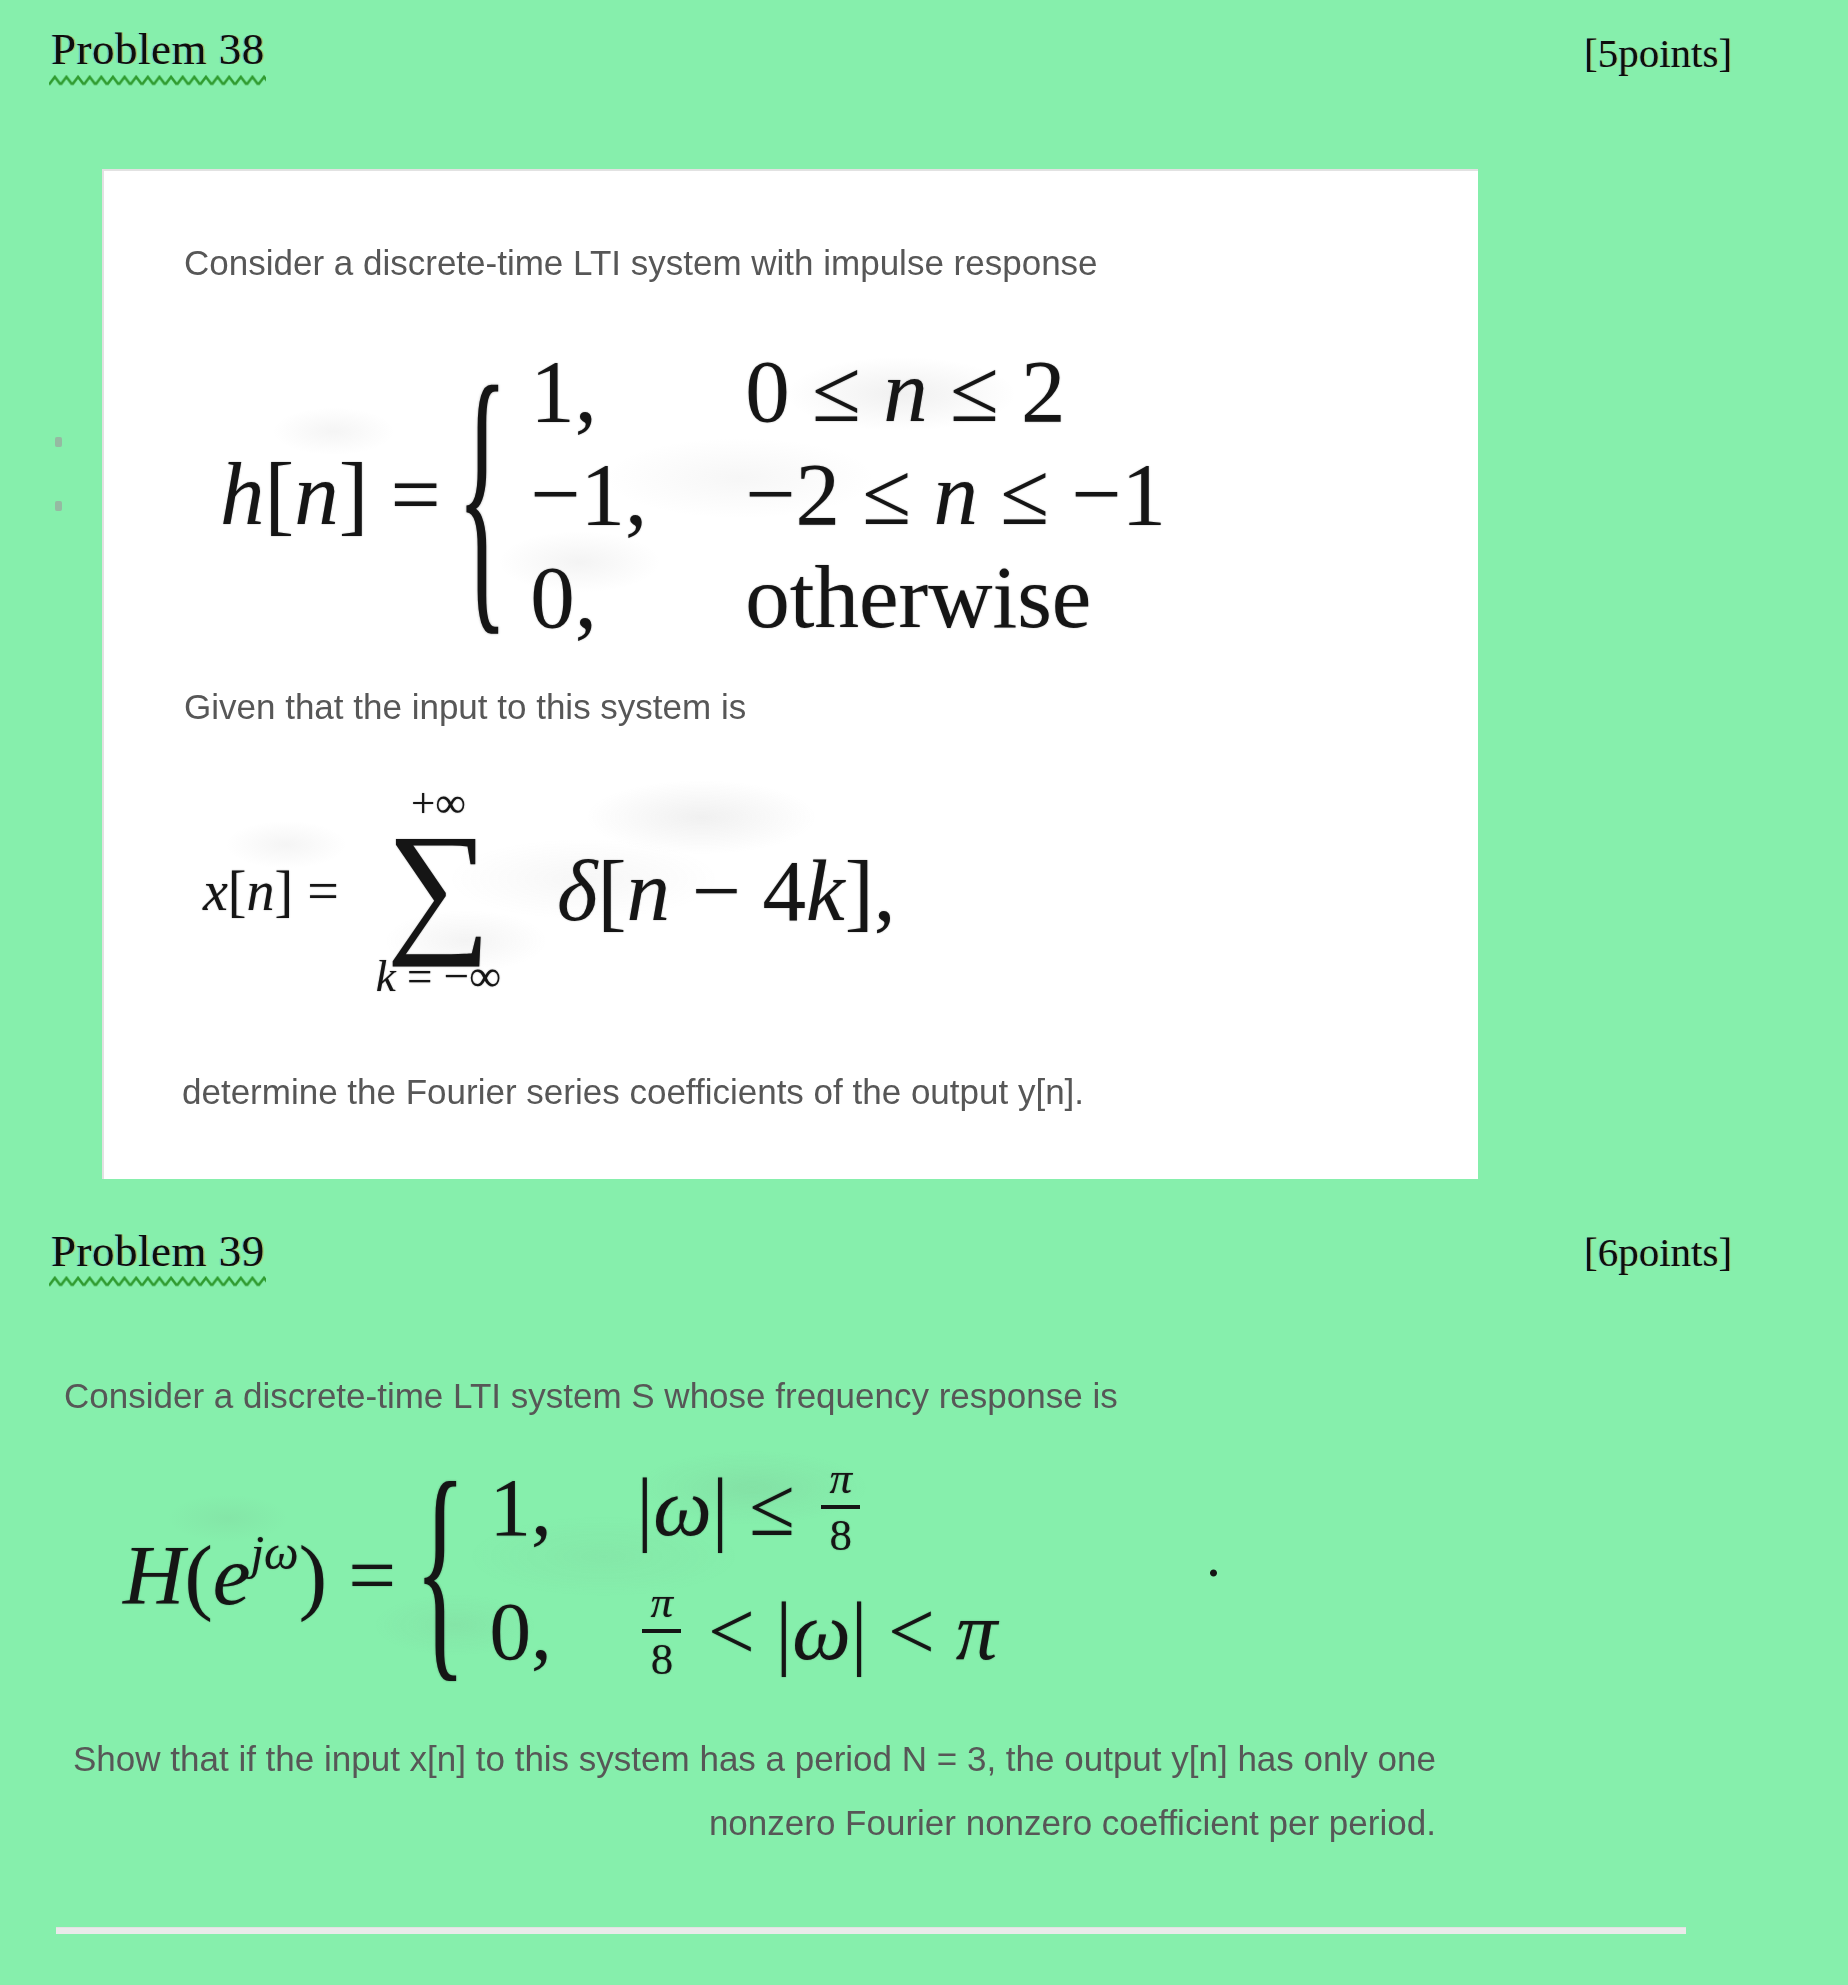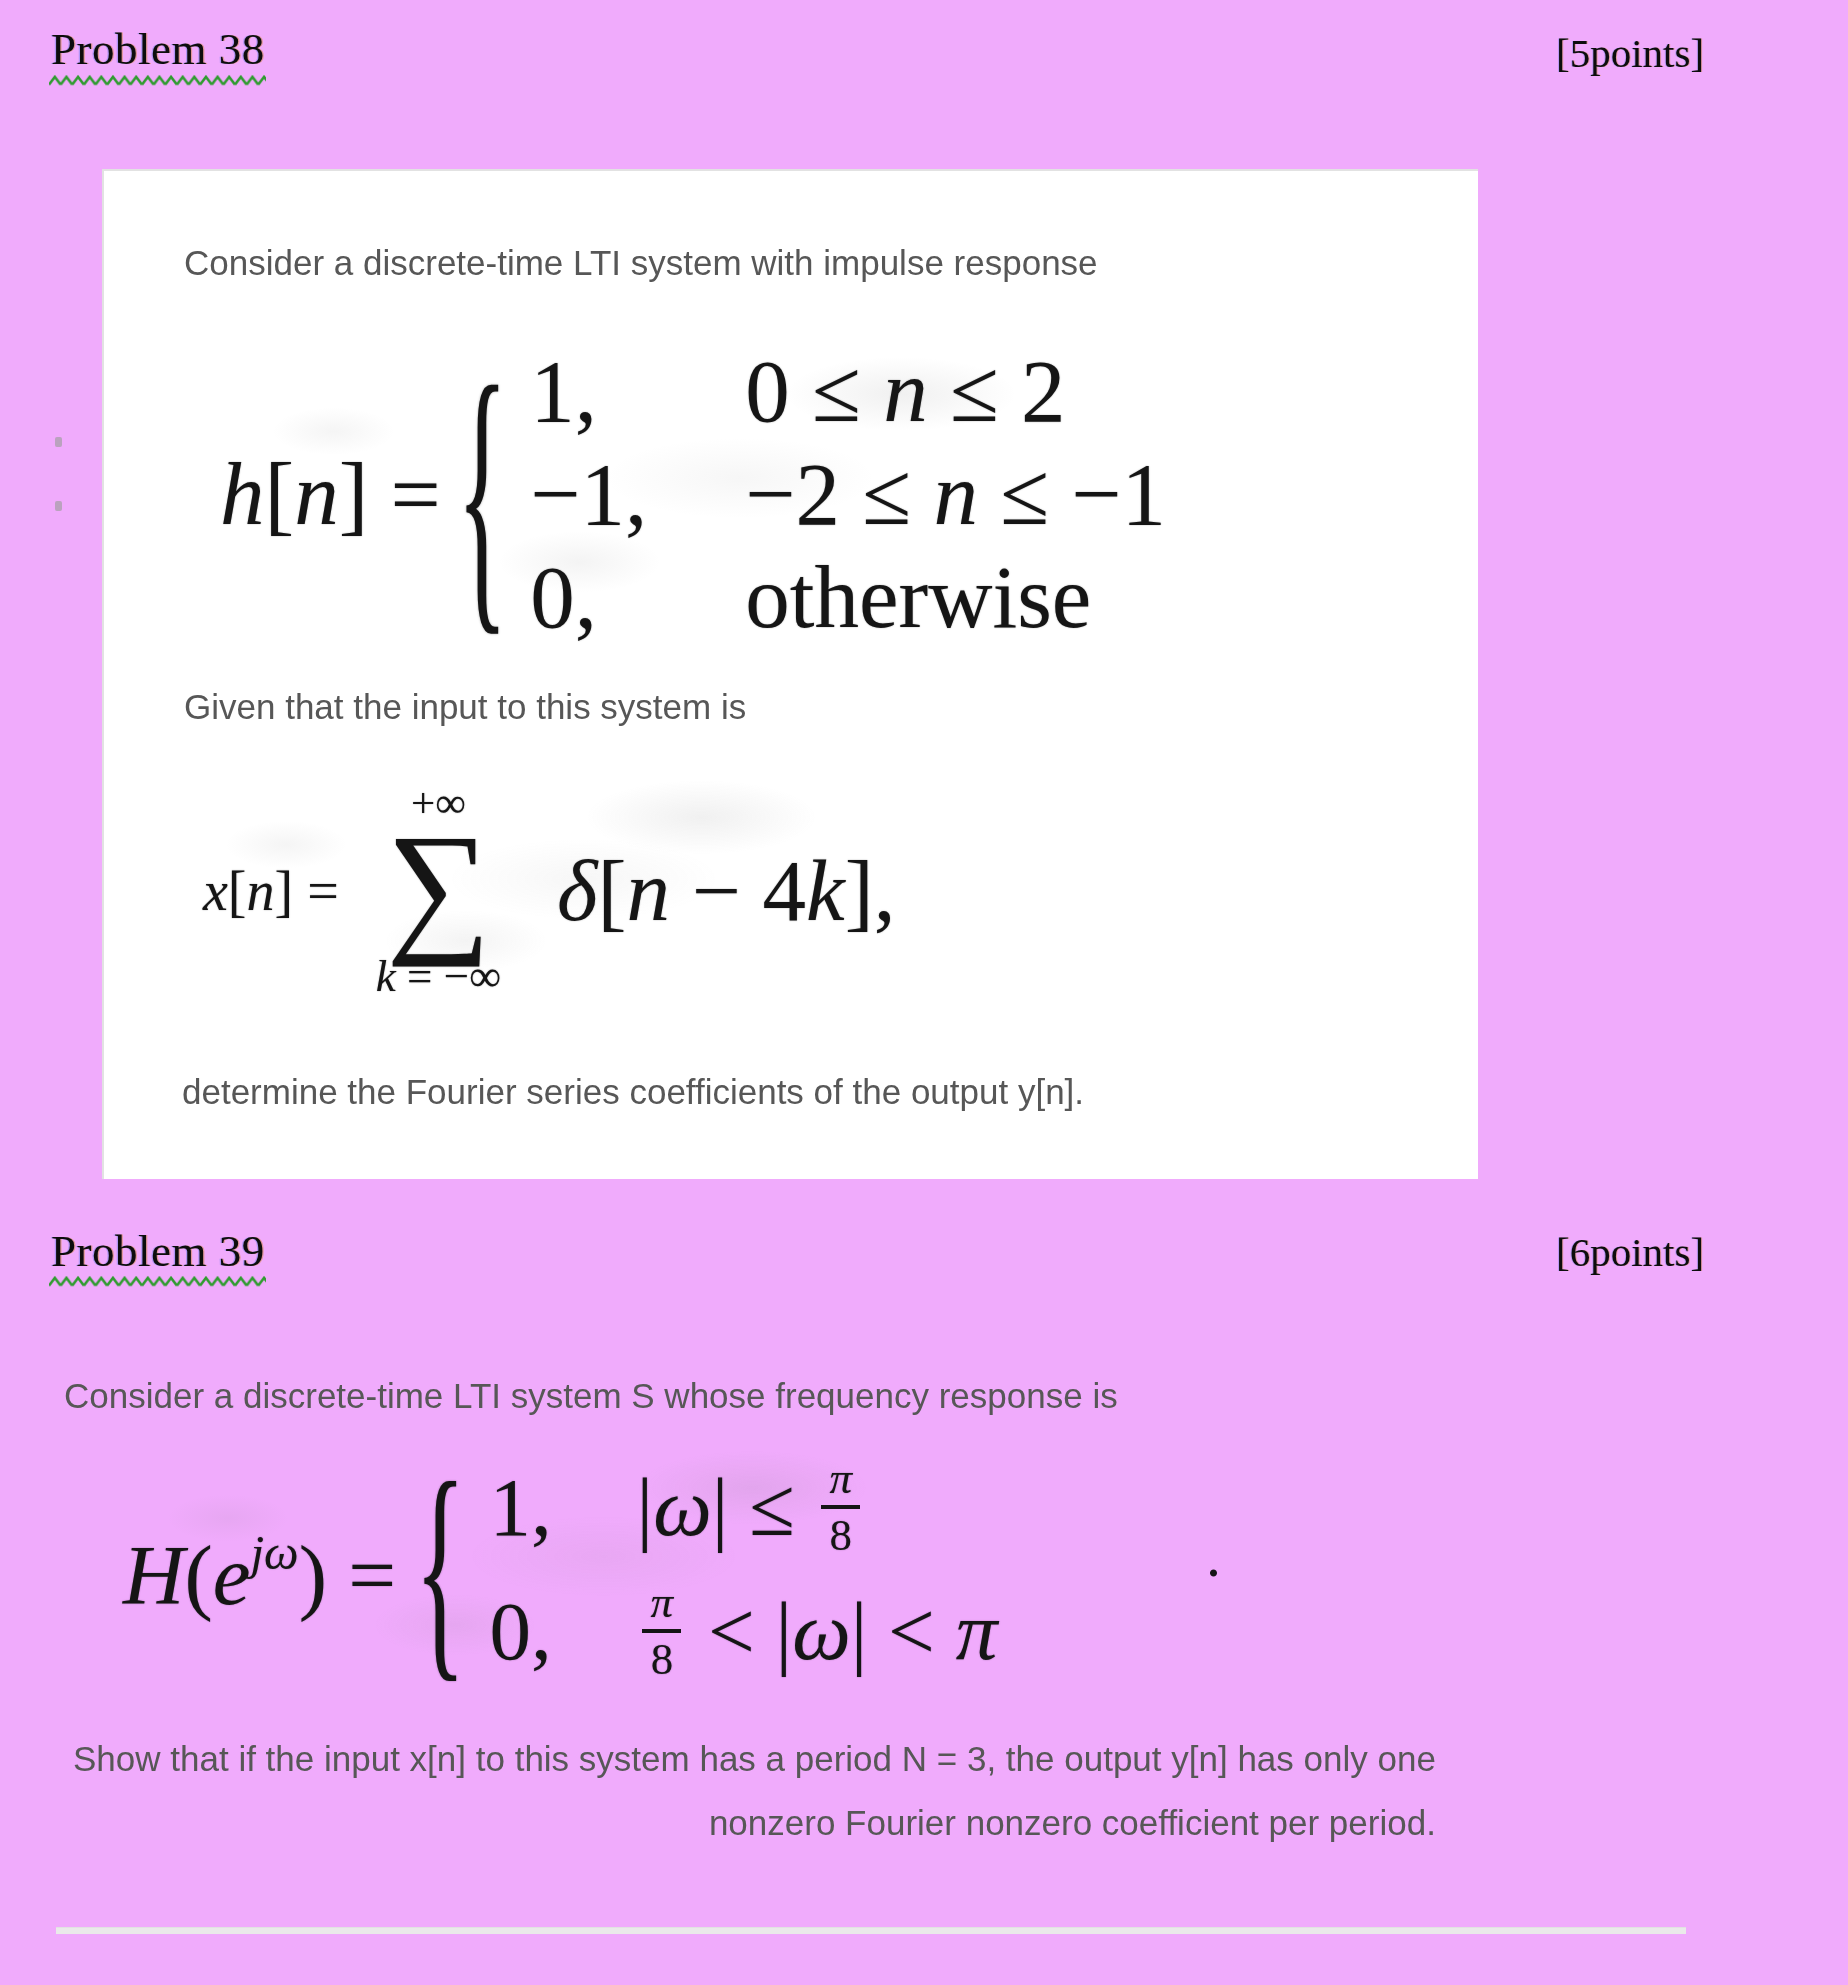--- a/index.html
+++ b/index.html
@@ -1,19 +1,19 @@
 <!DOCTYPE html>
 <html><head>
 <meta charset="utf-8">
 <style>
   html,body{margin:0;padding:0;background:#ffffff;}
   .page{
     position:relative;
     width:1849px;height:1985px;
-    background:#f0abfc;
+    background:#86efac;
     overflow:hidden;
     font-family:"Liberation Serif", serif;
     color:#141414;
   }
   
   .heading{
     position:absolute;
     font-family:"Liberation Serif", serif;
     font-size:45px;
     color:#0d0d0d;
@@ -21,20 +21,21 @@
     text-shadow:-1.2px 0 0 rgba(60,110,230,.35), 1.2px 0 0 rgba(205,120,10,.40);
     white-space:nowrap;
   }
   .points{
     position:absolute;
     font-family:"Liberation Serif", serif;
     font-size:41px;
     color:#0d0d0d;
     text-shadow:-1px 0 0 rgba(60,110,230,.30), 1px 0 0 rgba(205,120,10,.35);
     white-space:nowrap;
+    margin-left:28px;
   }
   .squiggle{position:absolute;}
   
   .excerpt-box{
     position:absolute;
     left:102px;top:169px;
     width:1374px;height:1008px;
     border-top:2.9px solid #e2e2e2;
     border-left:2.9px solid #e2e2e2;
     background:#ffffff;

